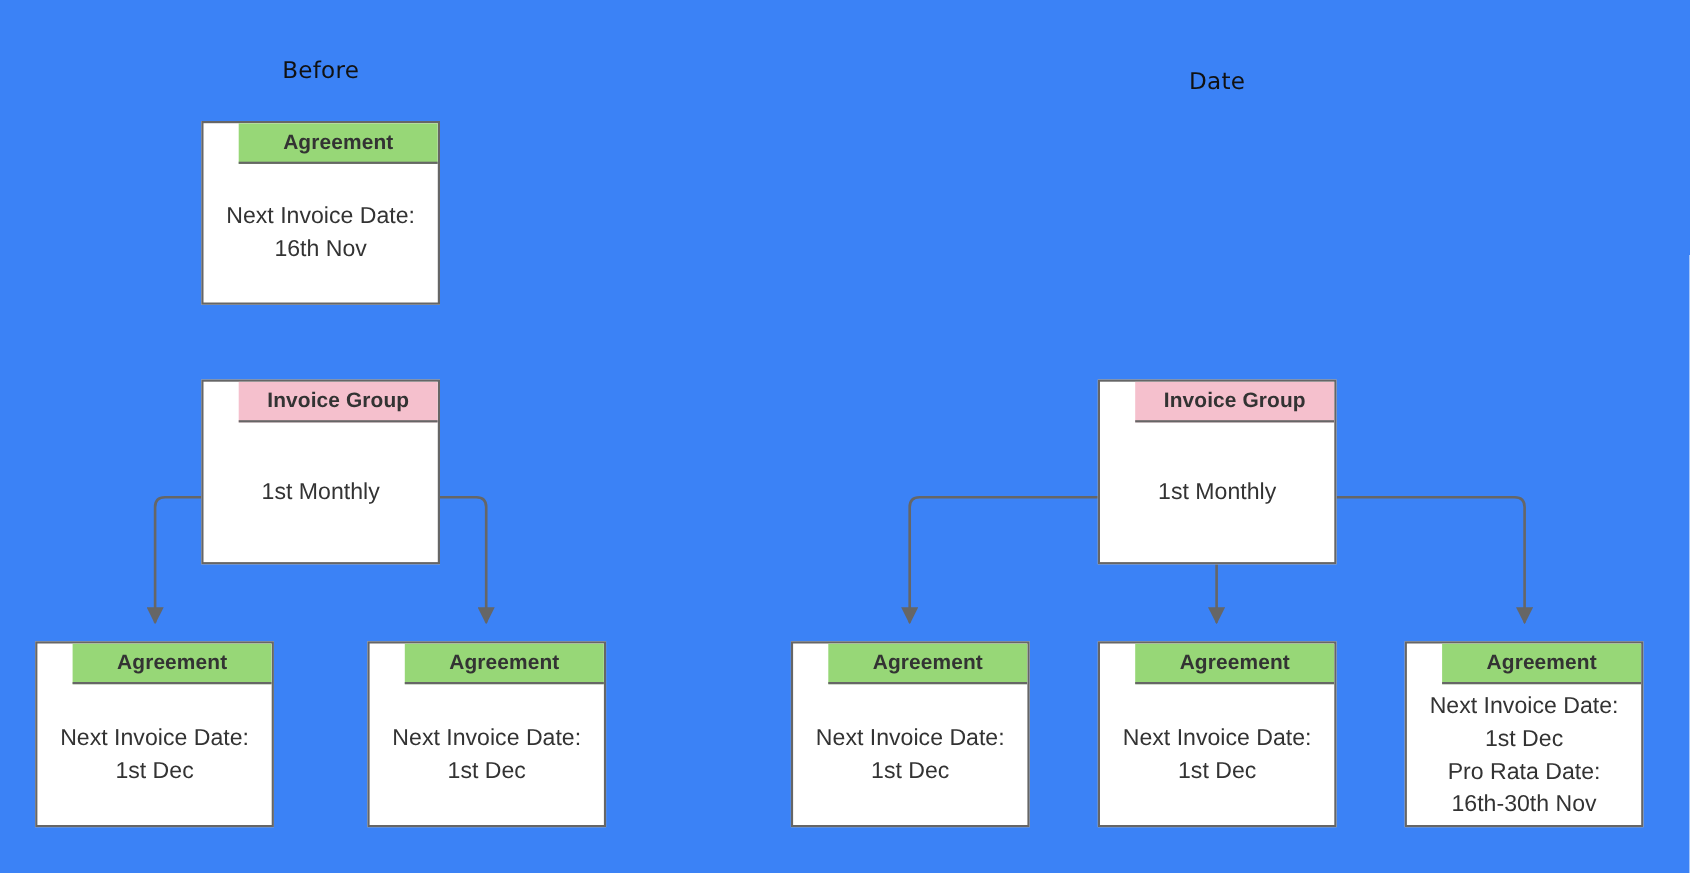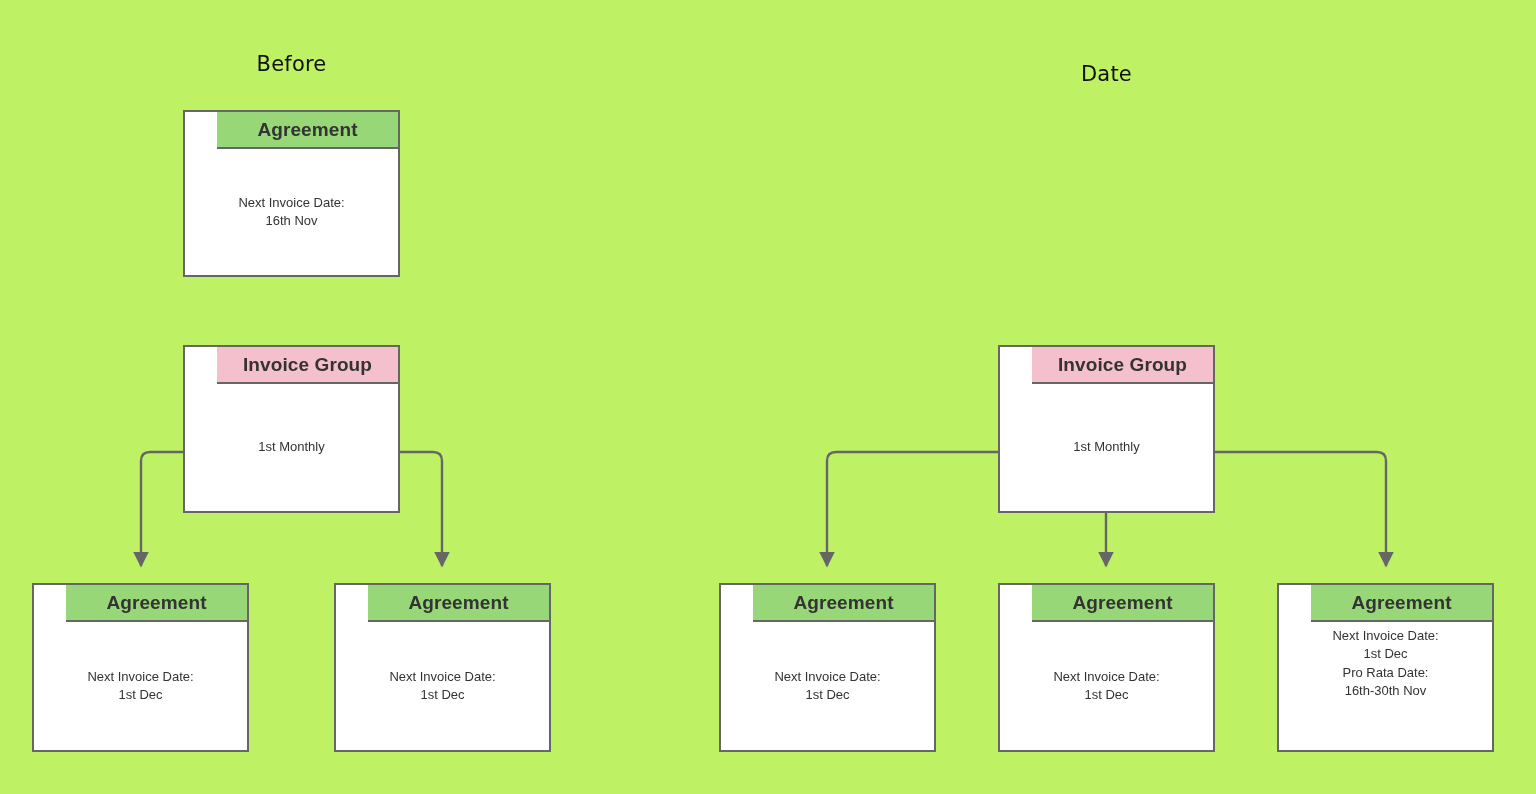--- a/index.html
+++ b/index.html
@@ -7,21 +7,21 @@
     margin: 0; padding: 0;
     background: #ffffff;
     width: 1536px; height: 794px;
     font-family: "Liberation Sans", sans-serif;
     overflow: hidden;
   }
   #canvas {
     position: relative;
     width: 1536px;
     height: 794px;
-    background: #bef264;
+    background: #3b82f6;
   }
   #edges {
     position: absolute;
     left: 0; top: 0;
     width: 1536px; height: 794px;
     pointer-events: none;
   }
   .section-title {
     position: absolute;
     font-size: 21px;
@@ -56,21 +56,21 @@
   }
   .node-header.green { background: #97d777; }
   .node-header.pink  { background: #f5c0cd; }
   .node-body {
     flex: 1 1 auto;
     display: flex;
     align-items: center;
     justify-content: center;
     padding: 2px 4px;
     text-align: center;
-    font-size: 13px;
+    font-size: 21px;
     line-height: 1.42;
     color: #333333;
     font-family: "Liberation Sans", sans-serif;
     white-space: pre-line;
   }
   .node-body.top-aligned {
     align-items: flex-start;
     padding-top: 5px;
   }
 </style>

